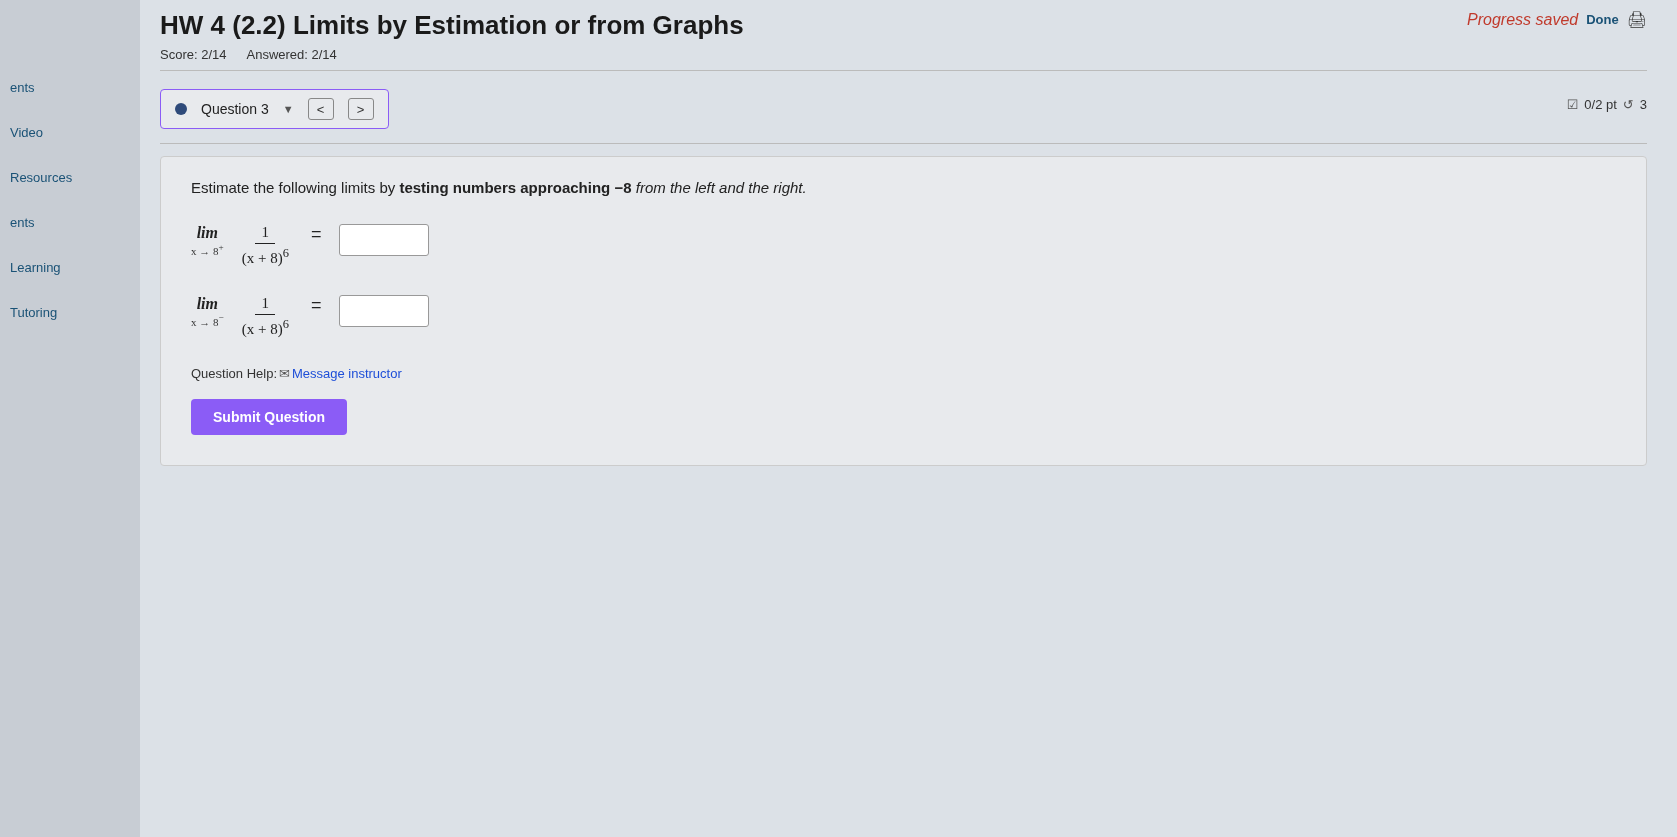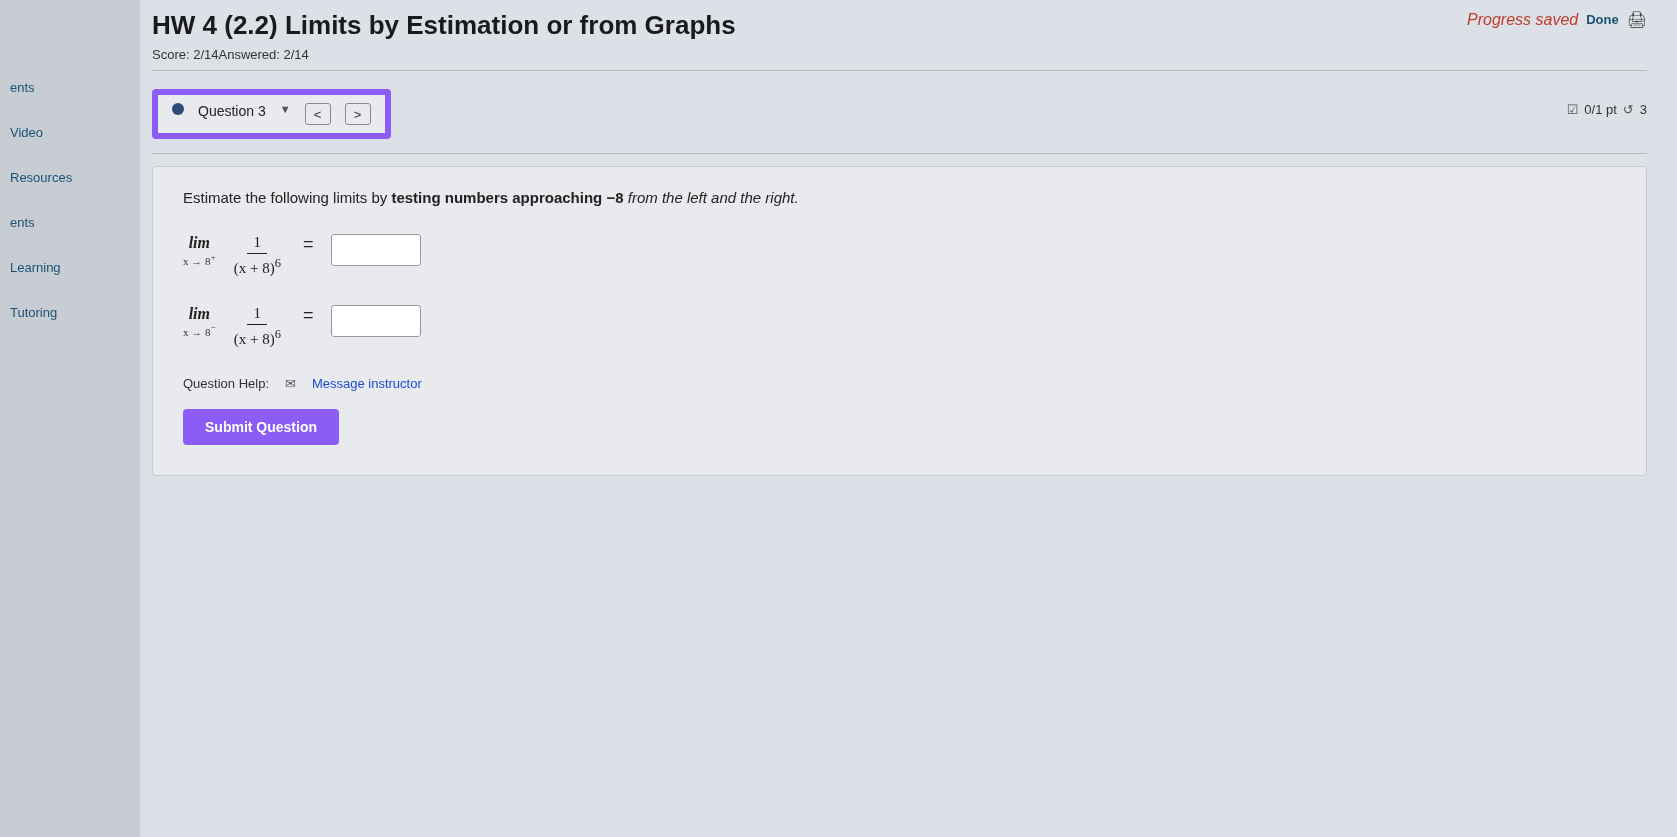--- a/index.html
+++ b/index.html
@@ -26,40 +26,41 @@
     .sidebar-item {
       font-size: 13px;
       color: #1a5276;
       cursor: pointer;
       font-weight: 500;
     }
 
     
     .main {
       flex: 1;
-      padding: 10px 30px 20px 12px;
+      padding: 10px 30px 20px 20px;
       background-color: #dce1e7;
     }
 
     
     .page-header {
       margin-bottom: 6px;
     }
 
     .page-title {
       font-size: 26px;
       font-weight: 600;
       color: #1a1a1a;
       margin-bottom: 4px;
     }
 
     .score-info {
       font-size: 13px;
       color: #333;
       display: flex;
+      gap: 20px;
     }
 
     .progress-saved {
       font-style: italic;
       color: #c0392b;
     }
 
     .done-btn {
       background: none;
       border: none;
@@ -71,22 +72,23 @@
 
     .print-icon {
       font-size: 16px;
       cursor: pointer;
       color: #333;
     }
 
     
     .question-nav {
       display: flex;
+      align-items: center;
       background-color: #e8eaed;
-      border: 6px solid #8b5cf6;
+      border: 1px solid #8b5cf6;
       border-radius: 4px;
       padding: 8px 14px;
       margin: 10px 0 6px 0;
       gap: 14px;
       width: fit-content;
     }
 
     .question-dot {
       width: 12px;
       height: 12px;
@@ -225,21 +227,21 @@
       border-radius: 3px;
       background: white;
       padding: 4px 8px;
       font-size: 14px;
     }
 
     
     .question-help {
       display: flex;
       align-items: flex-start;
-      gap: 16px;
+      gap: 2px;
       font-size: 13px;
       color: #333;
       margin-bottom: 18px;
       margin-top: 10px;
     }
 
     .message-link {
       color: #1d4ed8;
       text-decoration: none;
       font-size: 13px;
@@ -333,21 +335,21 @@
   <div class="nav-row">
     <div class="question-nav">
       <span class="question-dot"></span>
       <span class="question-label">Question 3</span>
       <span class="dropdown-arrow">▼</span>
       <button class="nav-arrow">&lt;</button>
       <button class="nav-arrow">&gt;</button>
     </div>
     <div class="score-badge">
       <span class="score-badge-icon">☑</span>
-      <span>0/1 pt</span>
+      <span>0/2 pt</span>
       <span class="redo-icon">↺</span>
       <span>3</span>
     </div>
   </div>
 
   <hr class="divider">
 
   <div class="content-area">
 
     

